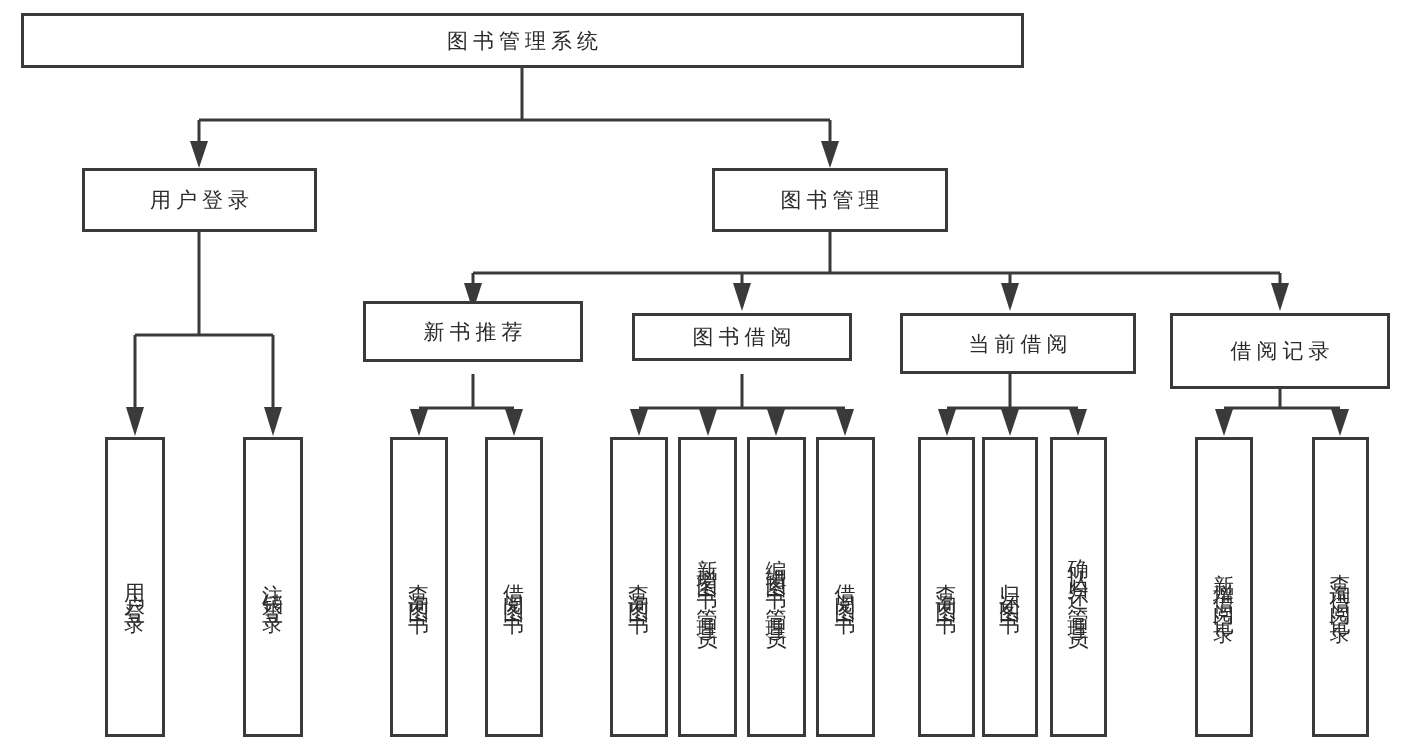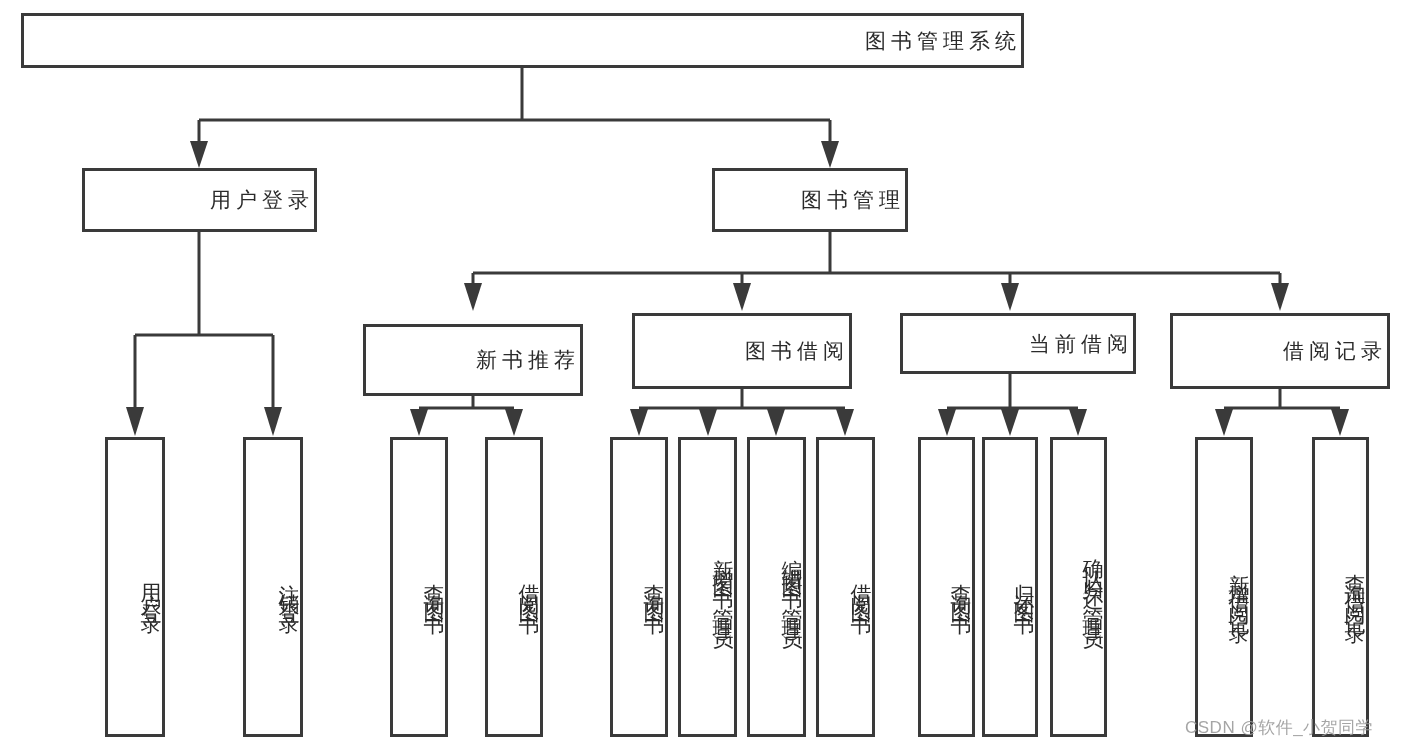--- a/index.html
+++ b/index.html
@@ -26,21 +26,21 @@
     position: absolute;
     inset: 0;
     z-index: 1;
   }
   .box {
     position: absolute;
     background: var(--color-box_fill);
     border: 3px solid var(--color-line);
     display: flex;
     align-items: center;
-    justify-content: flex-end;
+    justify-content: center;
     z-index: 2;
   }
   .hbox .label {
     font-size: 21px;
     letter-spacing: 5px;
     text-indent: 5px;
     color: var(--color-text);
     white-space: nowrap;
   }
   .vbox .label {
@@ -101,28 +101,28 @@
     </g>
   </svg>
 
   <div class="box hbox" style="left:21px;top:13px;width:1003px;height:55px">
     <span class="label">图书管理系统</span>
   </div>
 
   <div class="box hbox" style="left:82px;top:168px;width:235px;height:64px">
     <span class="label">用户登录</span>
   </div>
-  <div class="box hbox" style="left:712px;top:168px;width:196px;height:64px">
+  <div class="box hbox" style="left:712px;top:168px;width:236px;height:64px">
     <span class="label">图书管理</span>
   </div>
 
-  <div class="box hbox" style="left:363px;top:324px;width:220px;height:72px">
+  <div class="box hbox" style="left:363px;top:301px;width:220px;height:61px">
     <span class="label">新书推荐</span>
   </div>
-  <div class="box hbox" style="left:632px;top:313px;width:220px;height:76px">
+  <div class="box hbox" style="left:632px;top:313px;width:220px;height:48px">
     <span class="label">图书借阅</span>
   </div>
   <div class="box hbox" style="left:900px;top:313px;width:236px;height:61px">
     <span class="label">当前借阅</span>
   </div>
   <div class="box hbox" style="left:1170px;top:313px;width:220px;height:76px">
     <span class="label">借阅记录</span>
   </div>
 
   <div class="box vbox" style="left:105px;top:437px;width:60px;height:300px">
@@ -162,14 +162,13 @@
     <span class="label">确认归还（管理员）</span>
   </div>
 
   <div class="box vbox" style="left:1195px;top:437px;width:58px;height:300px">
     <span class="label">新增借阅记录</span>
   </div>
   <div class="box vbox" style="left:1312px;top:437px;width:57px;height:300px">
     <span class="label">查询借阅记录</span>
   </div>
 
-  <div class="watermark">CSDN @软件_小贺同学</div>
 </div>
 
 </body></html>

